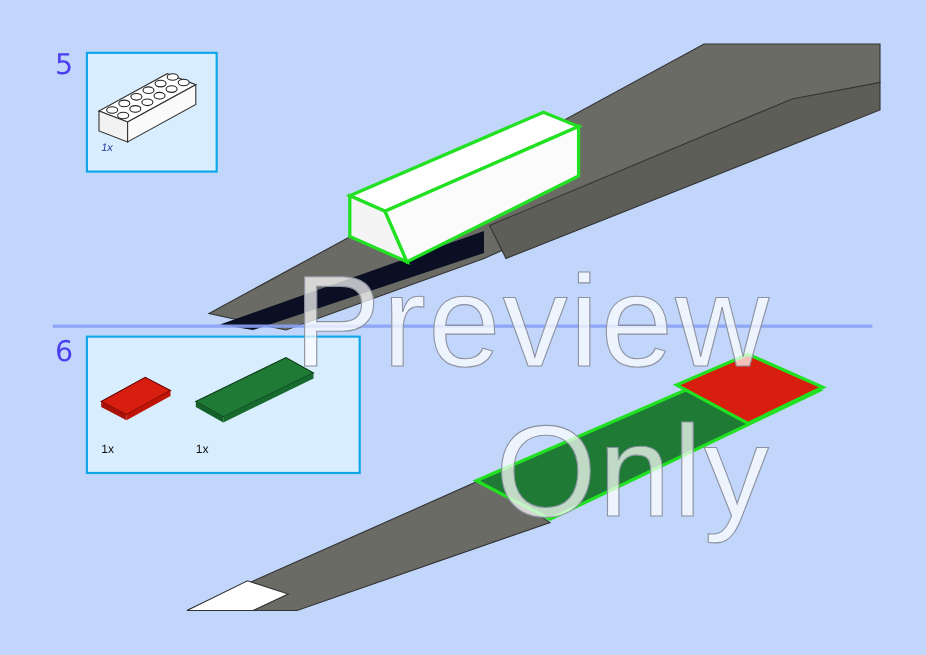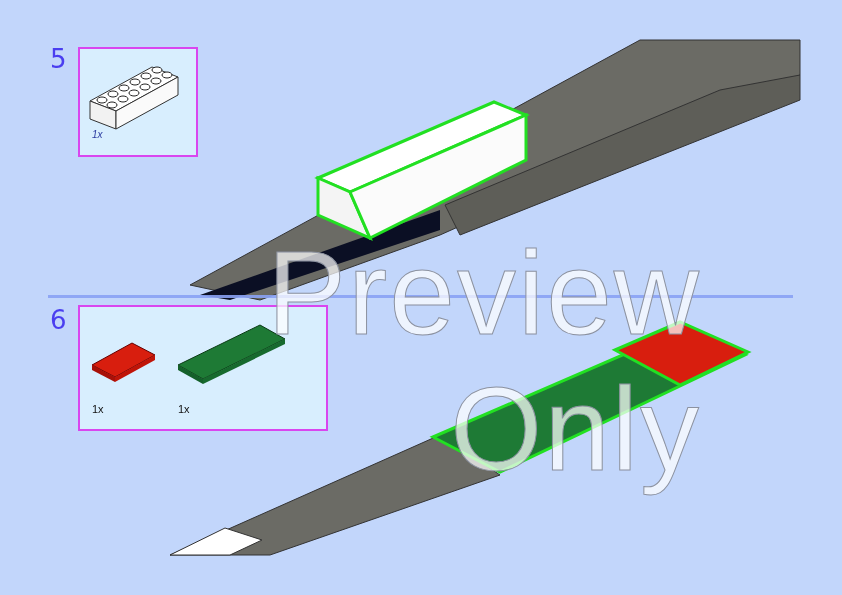--- a/index.html
+++ b/index.html
@@ -1,18 +1,18 @@
 <!DOCTYPE html>
 <html><head>
 <meta charset="utf-8">
 <style>
   html,body{margin:0;padding:0;}
   body{width:842px;height:595px;background:#c2d6fb;position:relative;overflow:hidden;font-family:"Liberation Sans",sans-serif;}
   .step-num{position:absolute;color:#4a3ef0;font-size:26px;font-family:"DejaVu Sans",sans-serif;}
-  .callout{position:absolute;background:#d8eefe;border:2px solid #d946ef;box-sizing:border-box;}
+  .callout{position:absolute;background:#d8eefe;border:2px solid #0ea5e9;box-sizing:border-box;}
   .qty{position:absolute;font-size:11px;color:#111;}
   .qty.blue{color:#2a3aa0;font-style:italic;font-size:10px;}
   svg{position:absolute;left:0;top:0;}
   .watermark{position:absolute;left:0;top:225px;width:701px;text-align:right;font-size:118px;color:rgba(255,255,255,0.72);-webkit-text-stroke:1px #8c92a0;letter-spacing:2px;font-family:"Liberation Sans",sans-serif;}
   .divider{position:absolute;left:48px;top:295px;width:745px;height:3px;background:#8aa2f4;opacity:0.9;}
 </style>
 </head>
 <body>
 
 <div class="step-num" style="left:50px;top:44px;">5</div>

